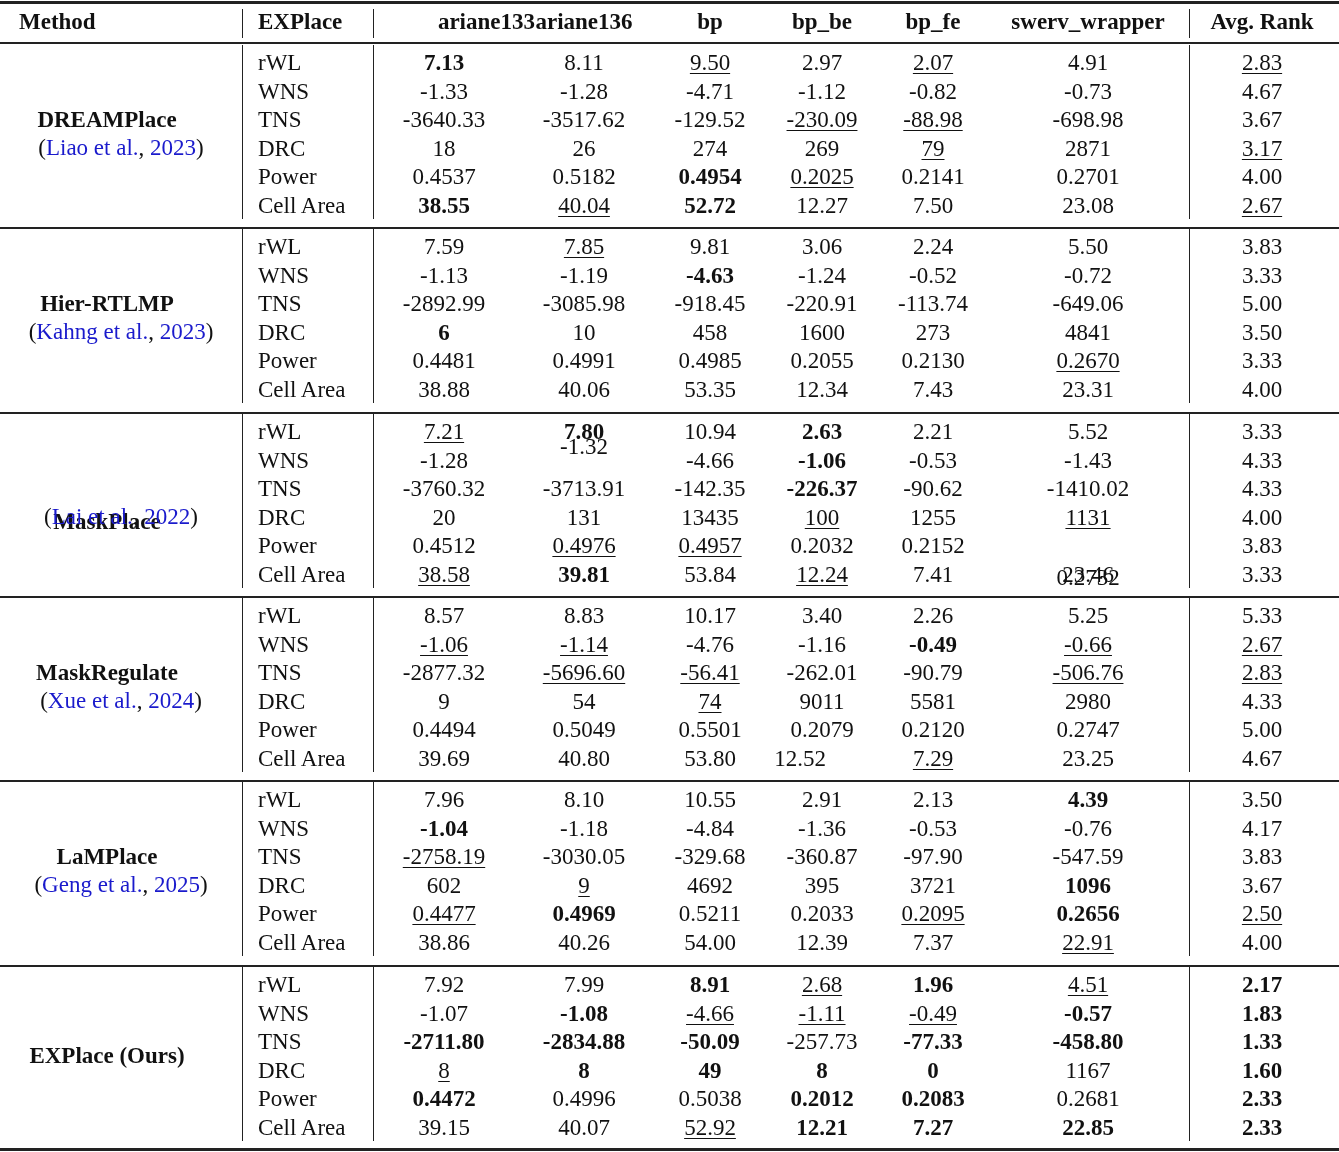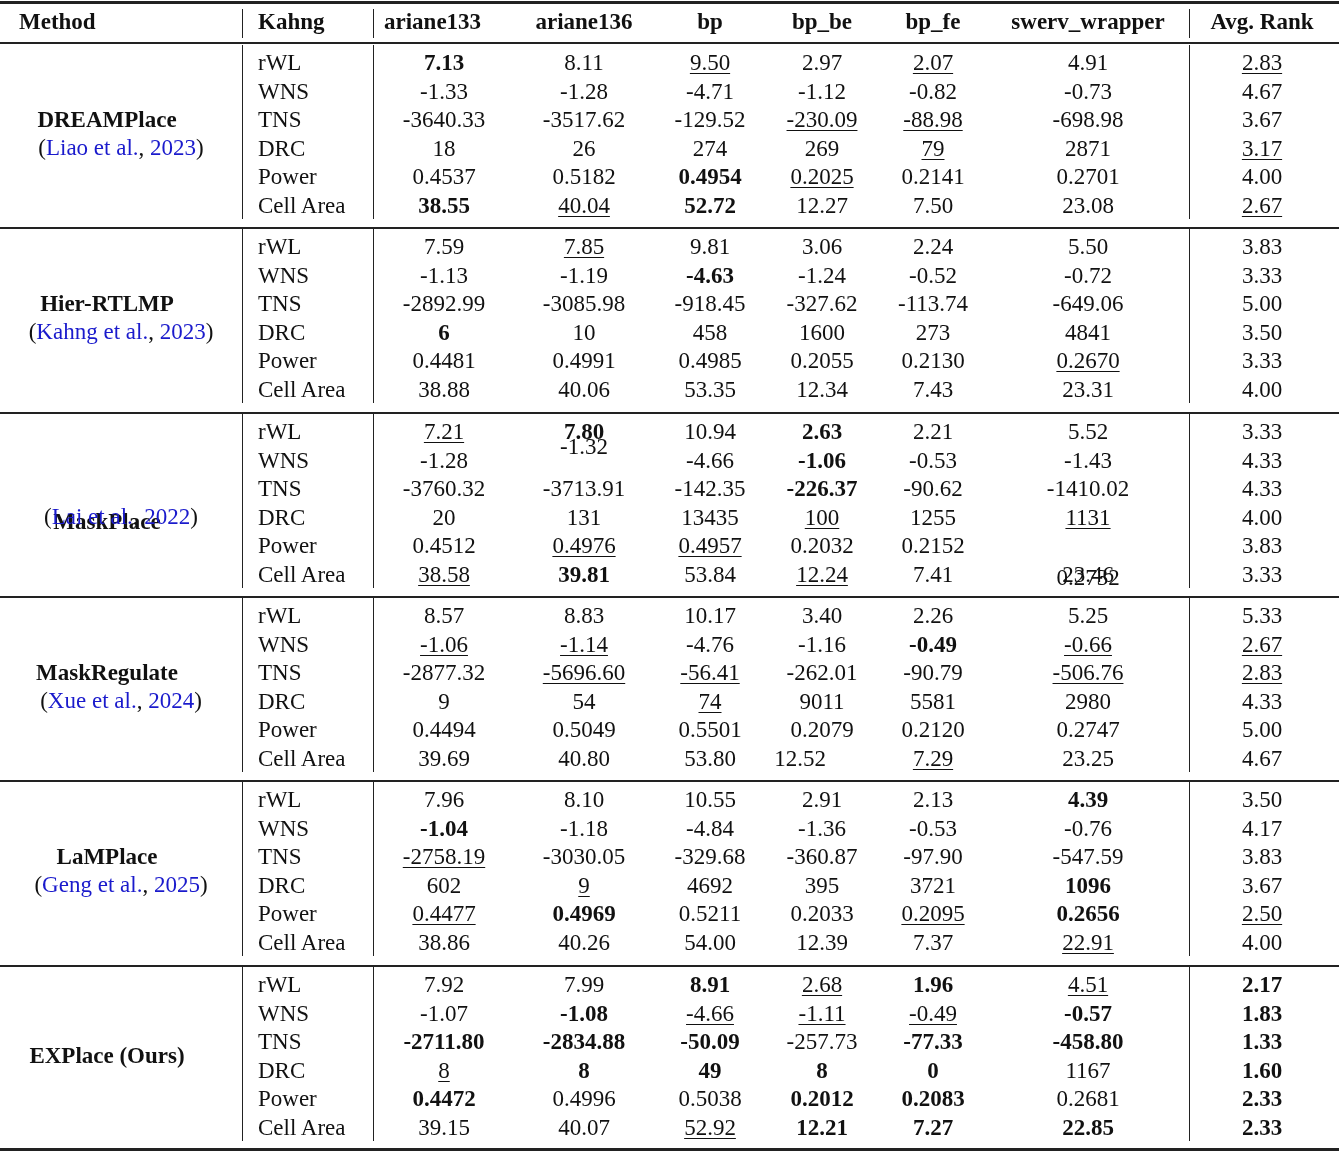--- a/index.html
+++ b/index.html
@@ -39,22 +39,22 @@
   .cite-link { color: #1a1acc; }
 </style>
 </head>
 <body>
 
 <div id="tbl">
   <div class="rule-top"></div>
 
   <div>
     <div class="hcell" style="left:19px;">Method</div>
-    <div class="hcell" style="left:258px;">Kahng</div>
-    <div class="hcell" style="left:384px;width:140px;text-align:left;">ariane133</div>
+    <div class="hcell" style="left:258px;">EXPlace</div>
+    <div class="hcell" style="left:395px;width:140px;text-align:right;">ariane133</div>
     <div class="hcell" style="left:514px;width:140px;text-align:center;">ariane136</div>
     <div class="hcell" style="left:654px;width:112px;text-align:center;">bp</div>
     <div class="hcell" style="left:766px;width:112px;text-align:center;">bp_be</div>
     <div class="hcell" style="left:878px;width:110px;text-align:center;">bp_fe</div>
     <div class="hcell" style="left:988px;width:200px;text-align:center;">swerv_wrapper</div>
     <div class="hcell" style="left:1192px;width:140px;text-align:center;">Avg. Rank</div>
     <div class="vbar" style="left:242px;top:9px;height:29px;"></div>
     <div class="vbar" style="left:373px;top:9px;height:29px;"></div>
     <div class="vbar" style="left:1189px;top:9px;height:29px;"></div>
   </div>
@@ -150,21 +150,21 @@
           <div class="cell" style="left:766px;width:112px;top:261.6px;"><span class="">-1.24</span></div>
           <div class="cell" style="left:878px;width:110px;top:261.6px;"><span class="">-0.52</span></div>
           <div class="cell" style="left:988px;width:200px;top:261.6px;"><span class="">-0.72</span></div>
           <div class="cell" style="left:1192px;width:140px;top:261.6px;"><span class="">3.33</span></div>
         </div>
         <div>
           <div class="cell metric" style="left:258px;top:290.2px;">TNS</div>
           <div class="cell" style="left:374px;width:140px;top:290.2px;"><span class="">-2892.99</span></div>
           <div class="cell" style="left:514px;width:140px;top:290.2px;"><span class="">-3085.98</span></div>
           <div class="cell" style="left:654px;width:112px;top:290.2px;"><span class="">-918.45</span></div>
-          <div class="cell" style="left:766px;width:112px;top:290.2px;"><span class="">-327.62</span></div>
+          <div class="cell" style="left:766px;width:112px;top:290.2px;"><span class="">-220.91</span></div>
           <div class="cell" style="left:878px;width:110px;top:290.2px;"><span class="">-113.74</span></div>
           <div class="cell" style="left:988px;width:200px;top:290.2px;"><span class="">-649.06</span></div>
           <div class="cell" style="left:1192px;width:140px;top:290.2px;"><span class="">5.00</span></div>
         </div>
         <div>
           <div class="cell metric" style="left:258px;top:318.8px;">DRC</div>
           <div class="cell" style="left:374px;width:140px;top:318.8px;"><span class="b">6</span></div>
           <div class="cell" style="left:514px;width:140px;top:318.8px;"><span class="">10</span></div>
           <div class="cell" style="left:654px;width:112px;top:318.8px;"><span class="">458</span></div>
           <div class="cell" style="left:766px;width:112px;top:318.8px;"><span class="">1600</span></div>

